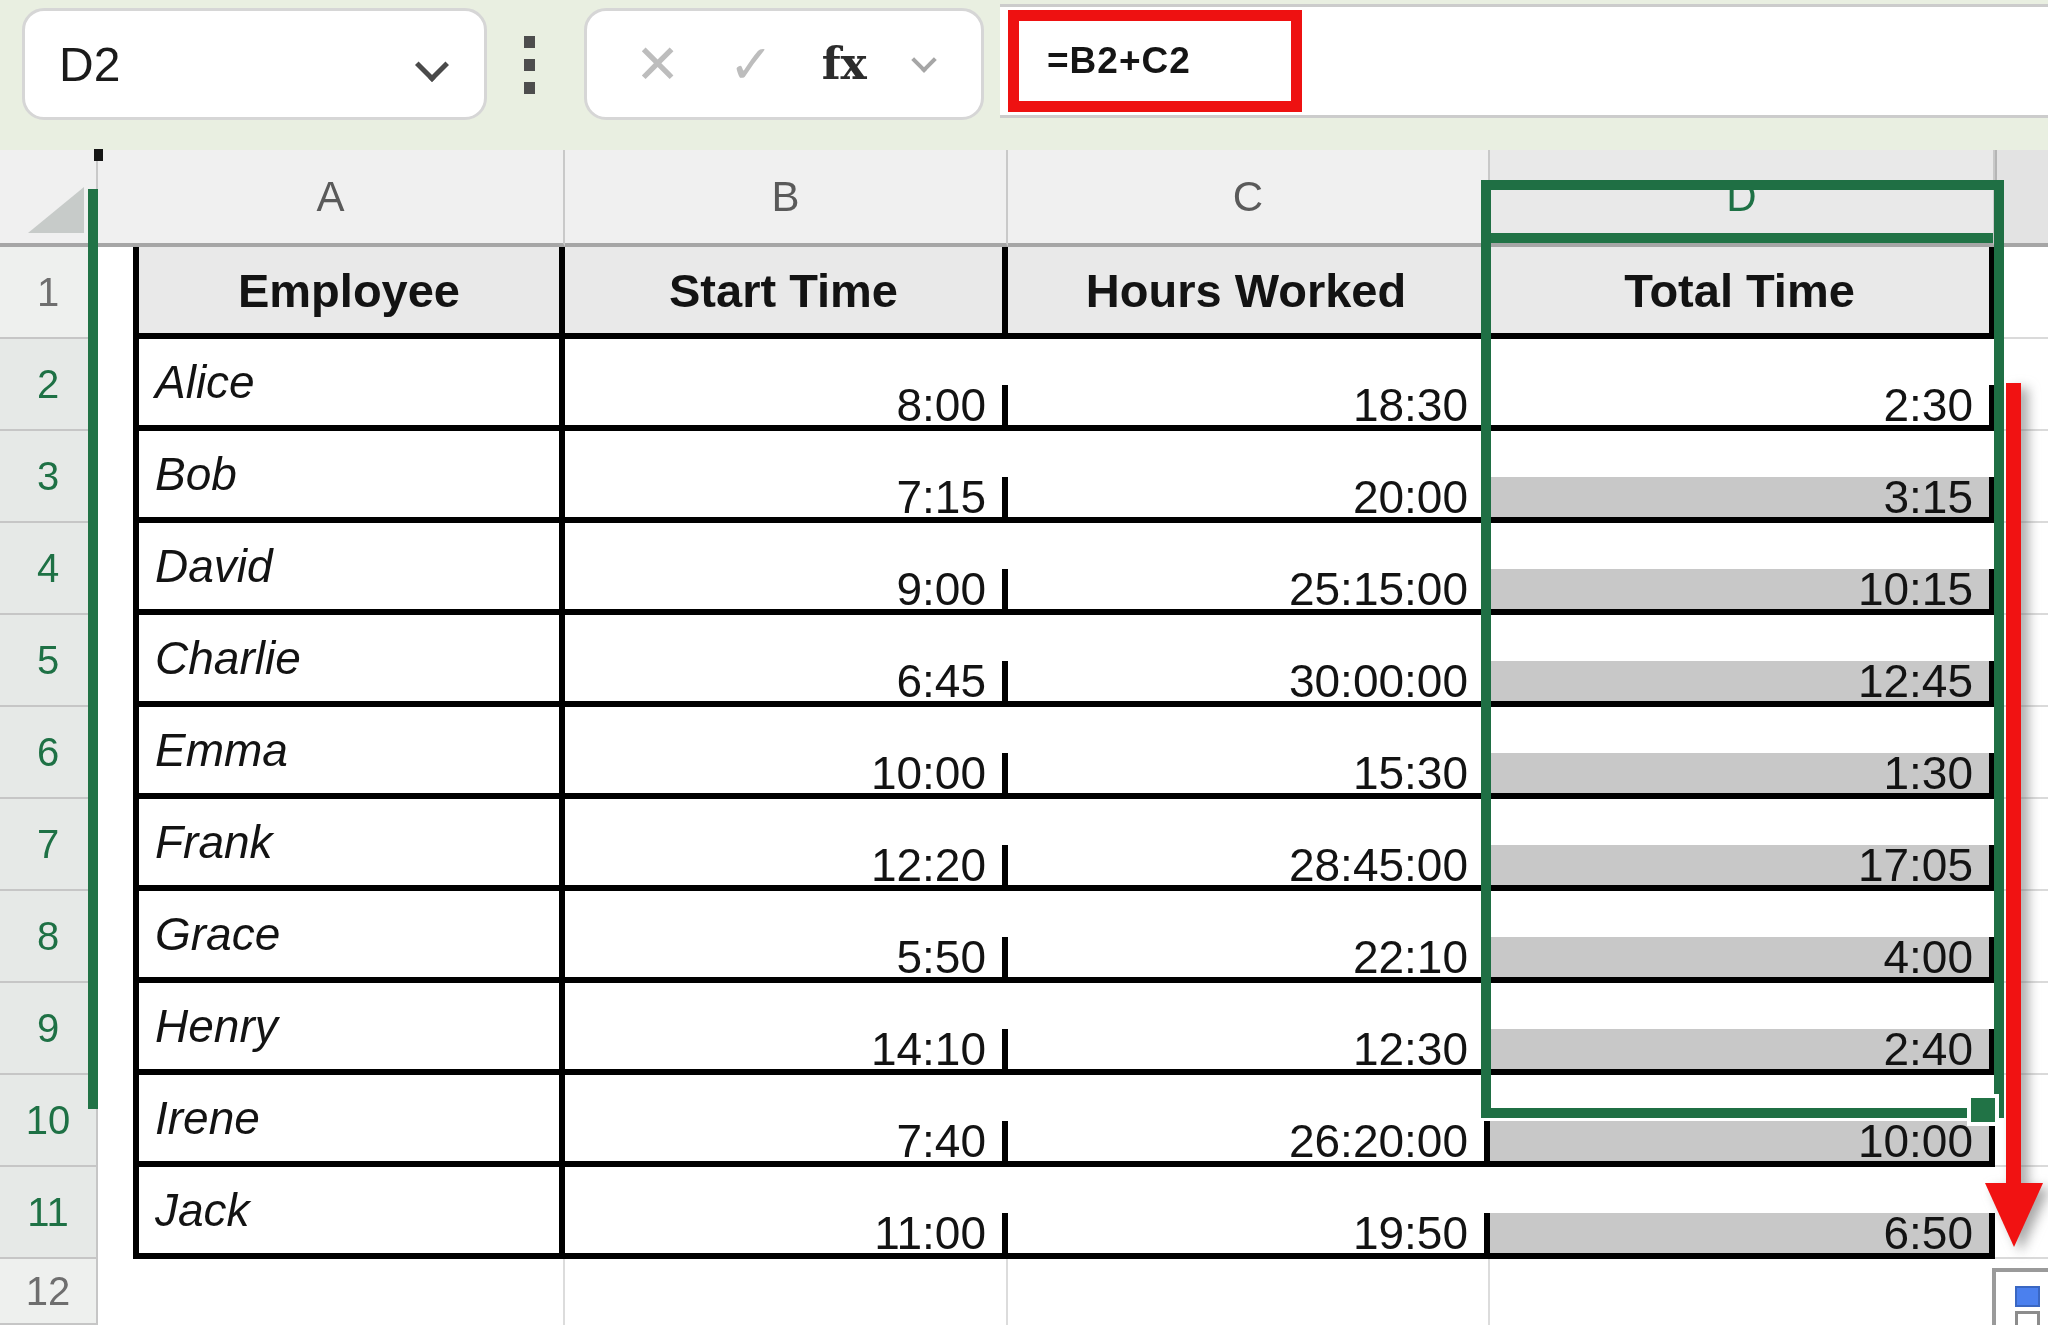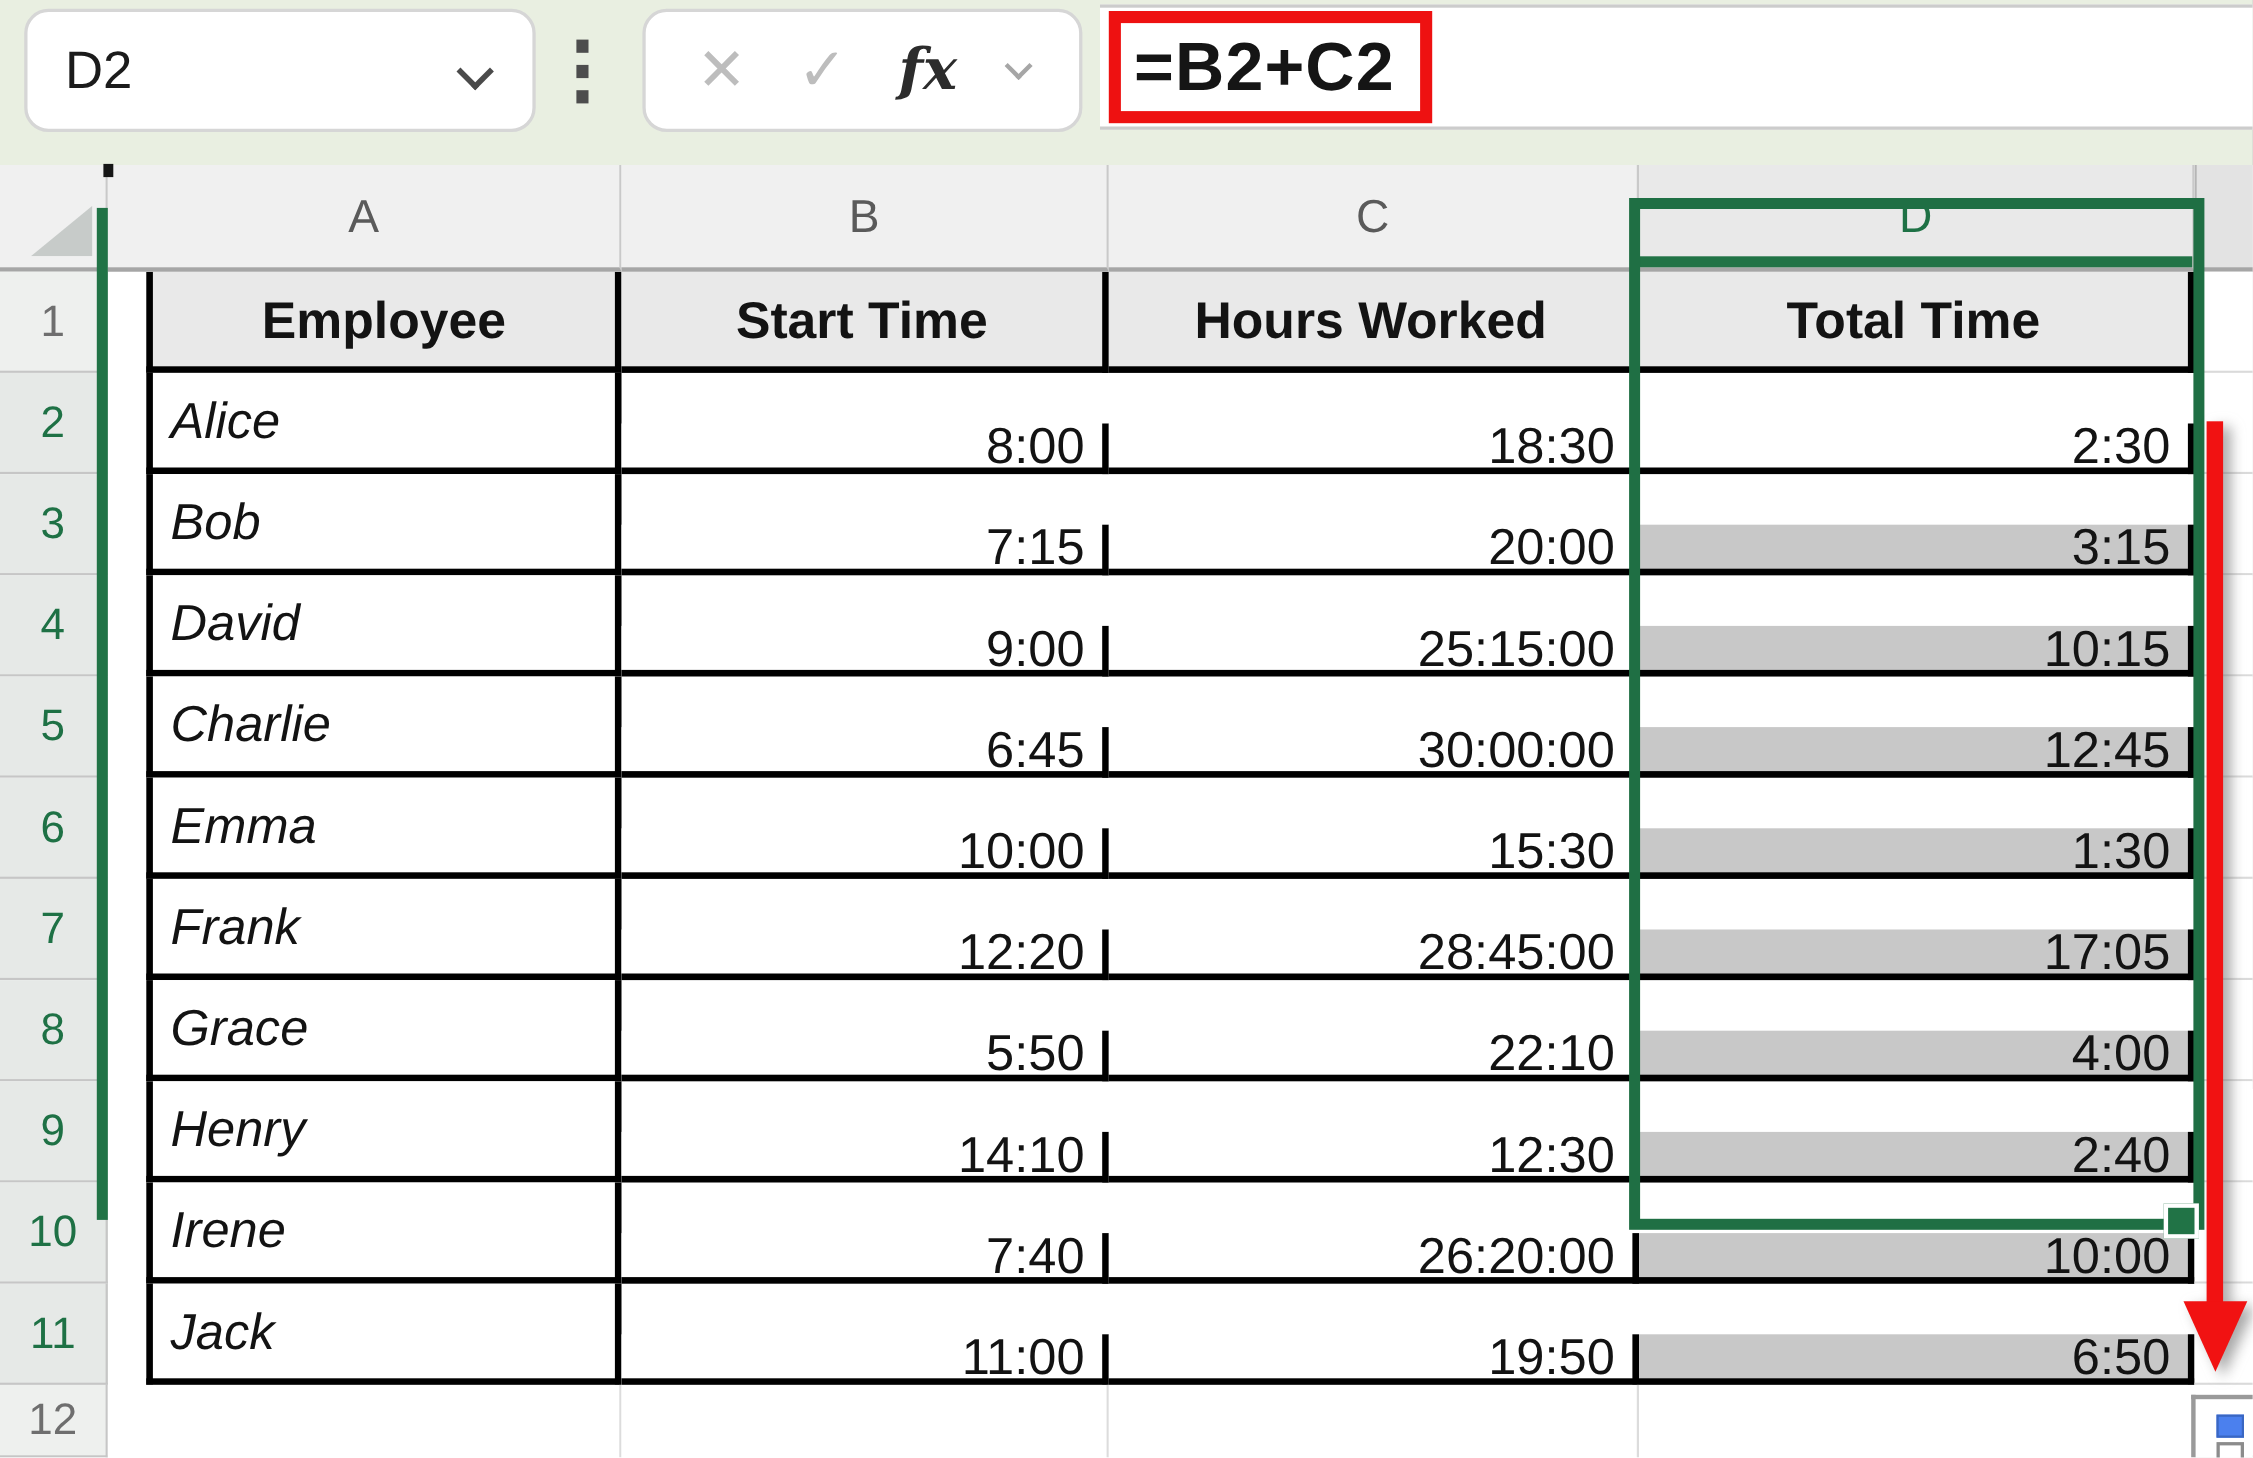--- a/index.html
+++ b/index.html
@@ -16,29 +16,29 @@
   .chev { width:24px; height:24px; border-right:5px solid #4a4a4a; border-bottom:5px solid #4a4a4a;
           transform:rotate(45deg); }
   .nb-chev { position:absolute; right:40px; top:42px; }
   .dots-handle { position:absolute; left:524px; top:36px; display:flex; flex-direction:column; gap:11px; }
   .dots-handle span { display:block; width:11px; height:12px; background:#4d4d4d; }
   .fx-box { position:absolute; left:584px; top:8px; width:400px; height:112px;
             background:#fff; border:3px solid #d6d6d6; border-radius:22px;
             display:flex; align-items:center; justify-content:space-evenly; }
   .icon-x { font-size:54px; color:#bdbdbd; font-weight:400; line-height:1; }
   .icon-check { font-size:54px; color:#bdbdbd; font-weight:400; line-height:1; }
-  .icon-fx { font-family:"DejaVu Serif", serif; font-style:italic; font-weight:600;
-             font-size:52px; color:#2c2c2c; line-height:1; }
+  .icon-fx { font-family:"DejaVu Serif", serif; font-weight:600;
+             font-size:44px; color:#2c2c2c; line-height:1; }
   .fx-chev { width:18px; height:18px; border-right:4px solid #a6a6a6; border-bottom:4px solid #a6a6a6;
              transform:rotate(45deg); margin-top:-8px; }
   .formula-bar { position:absolute; left:1000px; top:4px; width:1048px; height:114px;
                  background:#fff; border-top:3px solid #cccccc; border-bottom:3px solid #cccccc; }
   .formula-annotation { position:absolute; left:1008px; top:10px; width:294px; height:102px;
                         border:11px solid #ee1111; background:#fff; display:flex; align-items:center; }
-  .formula-annotation .f-text { font-size:62px; font-weight:600; color:#151515; padding-left:12px;
+  .formula-annotation .f-text { font-size:37px; font-weight:600; color:#151515; padding-left:28px;
                                 letter-spacing:1px; white-space:nowrap; }
 
   
   .sheet { position:absolute; left:0; top:150px; width:2048px; height:1175px;
            display:grid; background:#fff;
            grid-template-columns:98px 467px 443px 482px 505px 53px;
            grid-template-rows:97px repeat(11, 92px) 66px; }
 
   .ch { background:#f0f0f0; display:flex; align-items:center; justify-content:center;
         font-size:42px; color:#5a5a5a; border-right:2px solid #c9c9c9;

